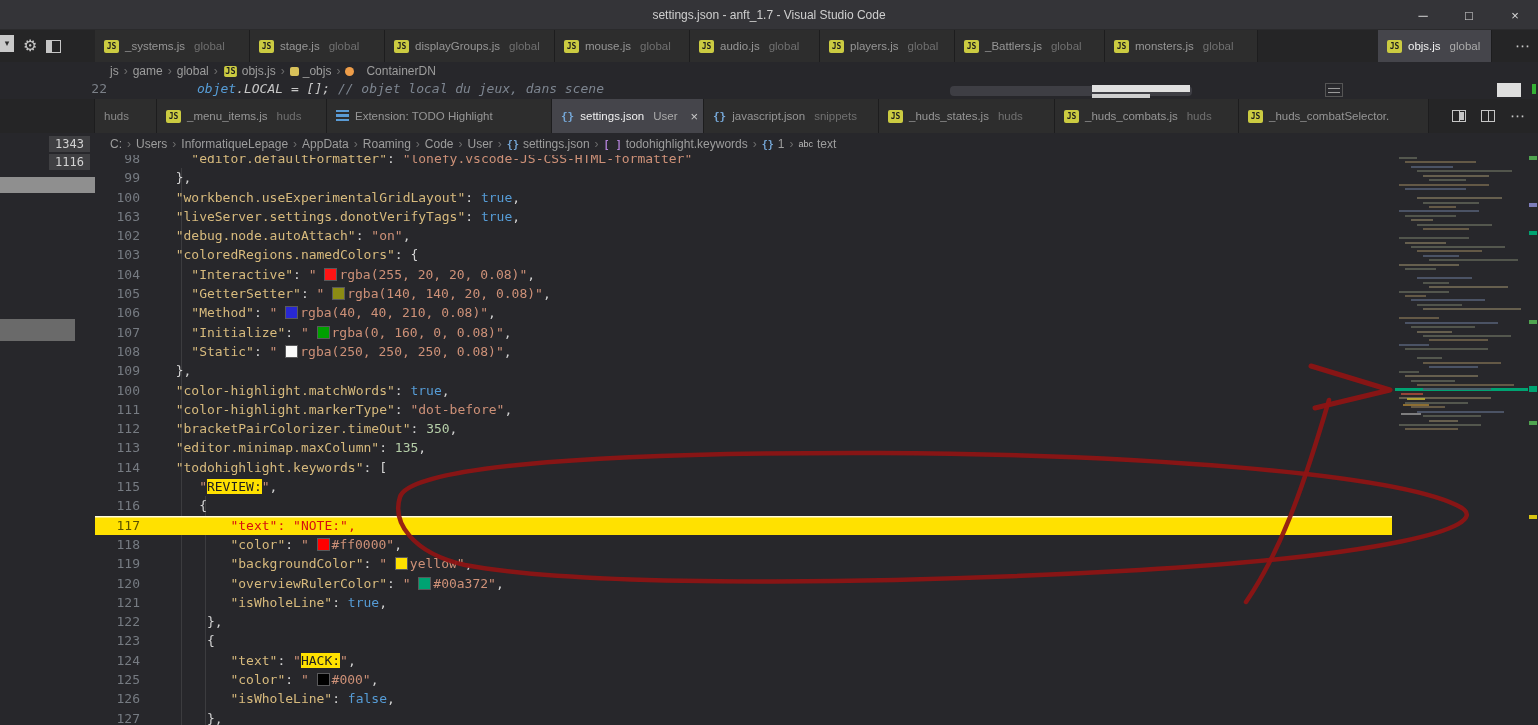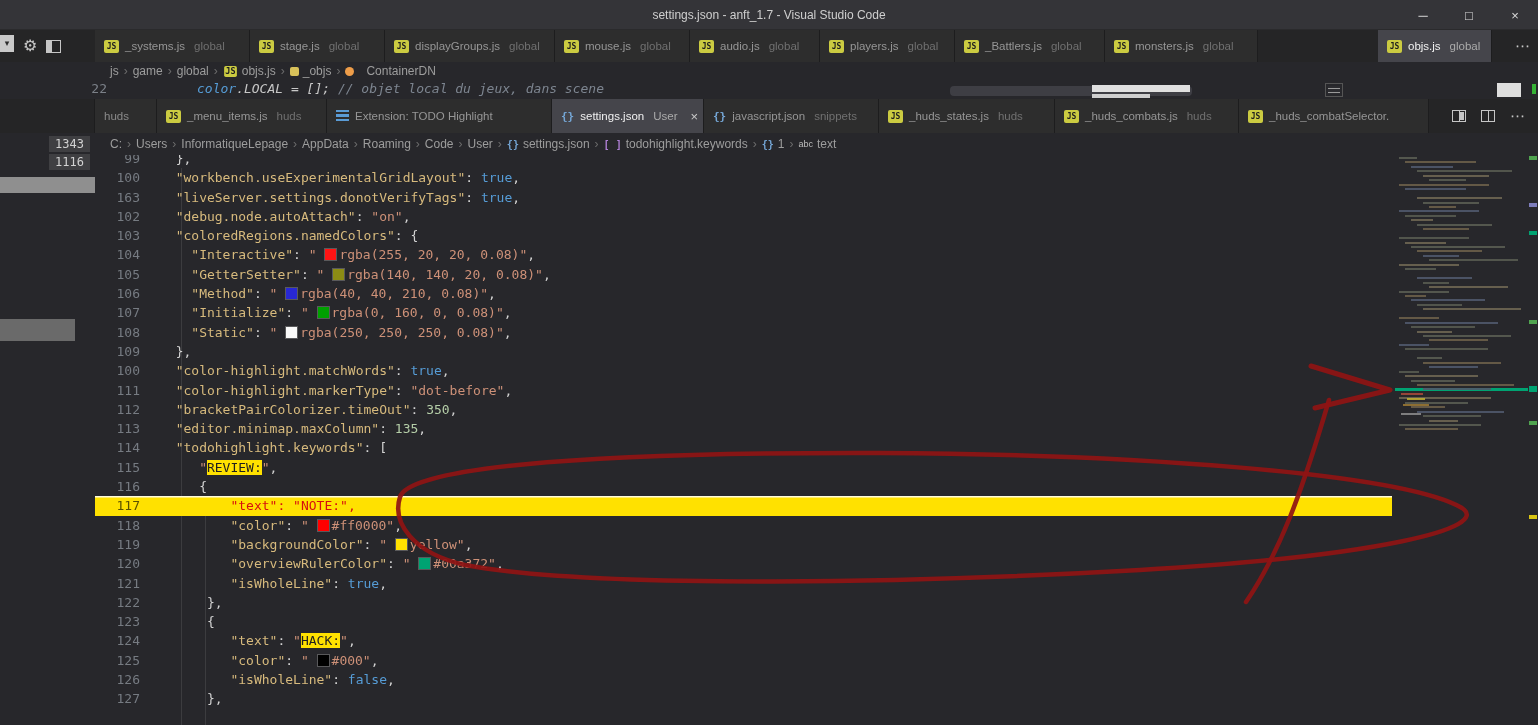--- a/index.html
+++ b/index.html
@@ -210,21 +210,21 @@
       </span>
       <span class="sep">›</span>
       <span class="citem" style="display: inline-flex; align-items: center; gap: 8px;">
         <span class="sym-dot sym-orange"></span>
         <span class="clabel">ContainerDN</span>
       </span>
     </div>
 
   <div id="peek">
     <div class="gut">22</div>
-    <div class="pcode"><span class="pk-this">color</span><span class="pk-rest">.LOCAL = []; </span><span class="pk-comment">// objet local du jeux, dans scene</span></div>
+    <div class="pcode"><span class="pk-this">objet</span><span class="pk-rest">.LOCAL = []; </span><span class="pk-comment">// objet local du jeux, dans scene</span></div>
     <div class="pk-deco" style="left:950px;top:6px;width:242px;height:10px;background:#3e3e44;border-radius:4px;"></div>
     <div class="pk-deco" style="left:1092px;top:5px;width:98px;height:7px;background:#e0e0e0;"></div>
     <div class="pk-deco" style="left:1092px;top:14px;width:58px;height:4px;background:#cfcfcf;"></div>
     <div class="pk-deco" style="left:1325px;top:3px;width:18px;height:14px;background:#2c2c30;border:1px solid #555;background-image:repeating-linear-gradient(#9a9a9a 0 1px, transparent 1px 4px);background-clip:content-box;padding:2px;"></div>
     <div class="pk-deco" style="left:1497px;top:3px;width:24px;height:14px;background:#dedede;"></div>
     <div class="pk-deco" style="left:1532px;top:4px;width:4px;height:10px;background:#35b235;"></div>
   </div>
 
   <div id="mainrow">
     <div id="leftstrip">
@@ -333,20 +333,24 @@
           <span class="citem" style="display: inline-flex; align-items: center;">
             <span class="ci abc">abc</span>
             <span class="clabel">text</span>
           </span>
         </div>
 
       <div id="editorwrap">
         <div class="iguide" style="left:86px; top:13px; bottom:0;"></div>
         <div class="iguide" style="left:110px; top:341px; bottom:0;"></div>
         <div id="code-lines">
+            <div class="cl">
+              <div class="gut">98</div>
+              <div class="ctext"><span class="tk-ws">    </span><span class="tk-key">"editor.defaultFormatter"</span><span class="tk-pun">: </span><span class="tk-str">"lonefy.vscode-JS-CSS-HTML-formatter"</span></div>
+            </div>
             <div class="cl">
               <div class="gut">99</div>
               <div class="ctext"><span class="tk-ws">  </span><span class="tk-pun">},</span></div>
             </div>
             <div class="cl">
               <div class="gut">100</div>
               <div class="ctext"><span class="tk-ws">  </span><span class="tk-key">"workbench.useExperimentalGridLayout"</span><span class="tk-pun">: </span><span class="tk-bool">true</span><span class="tk-pun">,</span></div>
             </div>
             <div class="cl">
               <div class="gut">163</div>

